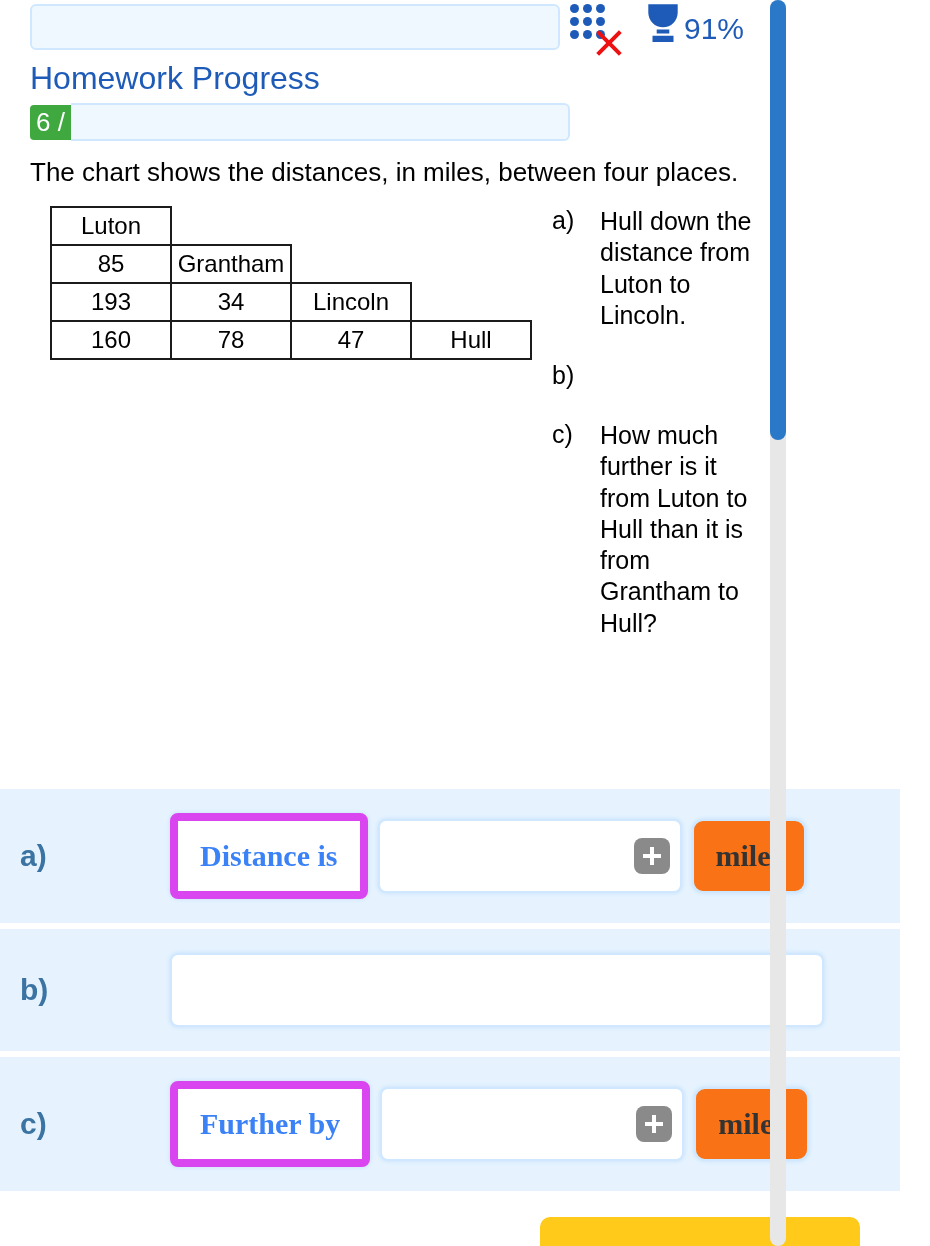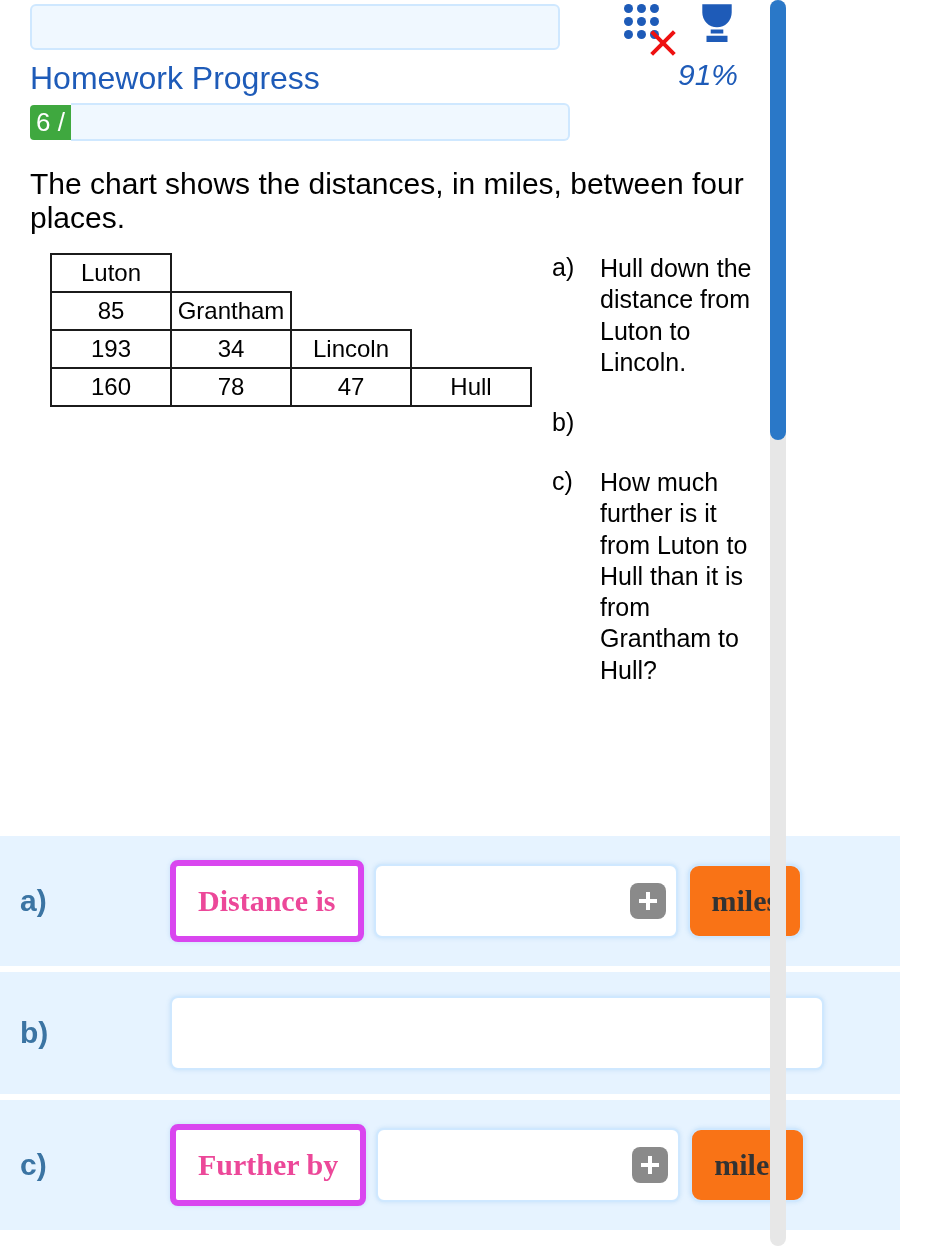--- a/index.html
+++ b/index.html
@@ -1,46 +1,46 @@
 <!DOCTYPE html>
 <html><head>
 <meta charset="utf-8">
 <style>
   html,body{margin:0;padding:0;font-family:Arial,Helvetica,sans-serif;background:#fff;color:#000;}
   .page{width:786px;min-height:1246px;position:relative;box-sizing:border-box;padding:0 18px 0 30px;}
   .scrollbar{position:absolute;right:0;top:0;width:16px;height:1246px;background:#e7e7e7;border-radius:8px;}
   .scroll-thumb{position:absolute;right:0;top:0;width:16px;height:440px;background:#2a78c8;border-radius:8px;}
   .header-row{display:flex;align-items:flex-start;padding-top:0;}
   .header-left{flex:1;}
-  .header-right{display:flex;flex-direction:column;align-items:flex-end;padding-top:0;padding-right:30px;font-style:italic;}
+  .header-right{display:flex;flex-direction:row;align-items:center;padding-top:0;padding-right:30px;}
   .status-row{display:flex;gap:30px;align-items:center;height:50px;}
   .grid-icon{width:42px;height:42px;display:flex;flex-wrap:wrap;gap:4px;align-content:flex-start;justify-content:flex-start;position:relative;}
   .grid-icon span{width:9px;height:9px;border-radius:50%;background:#1e5bb8;}
   .red-x{position:absolute;right:-14px;bottom:-14px;width:34px;height:34px;}
   .red-x svg{width:34px;height:34px;}
   .trophy-icon{width:42px;height:42px;position:relative;margin-top:-8px;}
   .pct{font-size:30px;color:#1e5bb8;font-weight:500;margin-top:8px;text-align:center;}
   .top-bar{height:42px;background:#f0f8ff;border:2px solid #cfe8ff;border-radius:6px;margin-top:4px;width:520px;display:flex;align-items:center;padding-left:6px;color:#b9d6ee;font-size:22px;}
   .hw-title{font-size:32px;color:#1e5bb8;margin:10px 0 6px 0;font-weight:400;}
   .progress-wrap{display:flex;align-items:center;gap:0;width:540px;}
   .progress-done{background:#3fa83f;color:#fff;font-size:26px;padding:2px 6px;border-radius:4px 0 0 4px;}
   .progress-bar{flex:1;height:34px;background:#f0f8ff;border:2px solid #cfe8ff;border-left:none;border-radius:0 6px 6px 0;}
-  .intro{font-size:30px;margin:26px 0 18px 0;}
+  .intro{font-size:26px;margin:16px 0 18px 0;}
   .qbody{display:flex;gap:20px;align-items:flex-start;}
   .mileage-table{border-collapse:collapse;margin-left:20px;}
   .mileage-table td{border:2px solid #1b1b1b;padding:4px 0;text-align:center;font-size:24px;min-width:120px;height:34px;box-sizing:border-box;}
   .questions{flex:1;font-size:25px;padding-right:10px;}
   .qrow{display:flex;margin-bottom:30px;}
   .qlbl{width:48px;flex:none;}
   .qtxt{flex:1;line-height:1.25;}
   .answers{margin-top:120px;margin-left:-30px;width:900px;}
   .ans-row{display:flex;align-items:center;background:#e6f3ff;padding:24px 20px;border-bottom:6px solid #fff;}
   .ans-lbl{width:150px;font-size:30px;font-weight:bold;color:#3b74a3;}
   .ans-content{flex:1;display:flex;align-items:center;gap:10px;}
-  .pill{background:#fff;border:6px solid #d946ef;border-radius:8px;padding:18px 22px;font-family:"Times New Roman",serif;font-size:30px;font-weight:bold;color:#ec4899;box-shadow:0 0 4px rgba(120,180,230,0.3);}
+  .pill{background:#fff;border:8px solid #d946ef;border-radius:8px;padding:18px 22px;font-family:"Times New Roman",serif;font-size:30px;font-weight:bold;color:#3b82f6;box-shadow:0 0 4px rgba(120,180,230,0.3);}
   .input-pill{background:#fff;border:2px solid #cfe8ff;border-radius:8px;height:70px;box-shadow:0 0 4px rgba(120,180,230,0.3);display:flex;align-items:center;justify-content:flex-end;padding-right:10px;}
   .input-pill.w300{width:290px;}
   .input-pill.full{width:640px;}
   .plus-btn{width:36px;height:36px;background:#8a8a8a;border-radius:8px;display:flex;align-items:center;justify-content:center;}
   .plus-btn svg{width:24px;height:24px;}
   .unit-pill{background:#f97316;border:2px solid #cfe8ff;border-radius:11px;padding:18px 22px;font-family:"Times New Roman",serif;font-size:30px;font-weight:bold;color:#333;box-shadow:0 0 4px rgba(120,180,230,0.3);}
   .submit-btn{margin-left:auto;margin-right:40px;width:320px;height:40px;background:#ffca1a;border-radius:10px;box-shadow:0 3px 0 #c89a00;}
   .submit-wrap{display:flex;padding-top:20px;}
 </style>
 </head>

